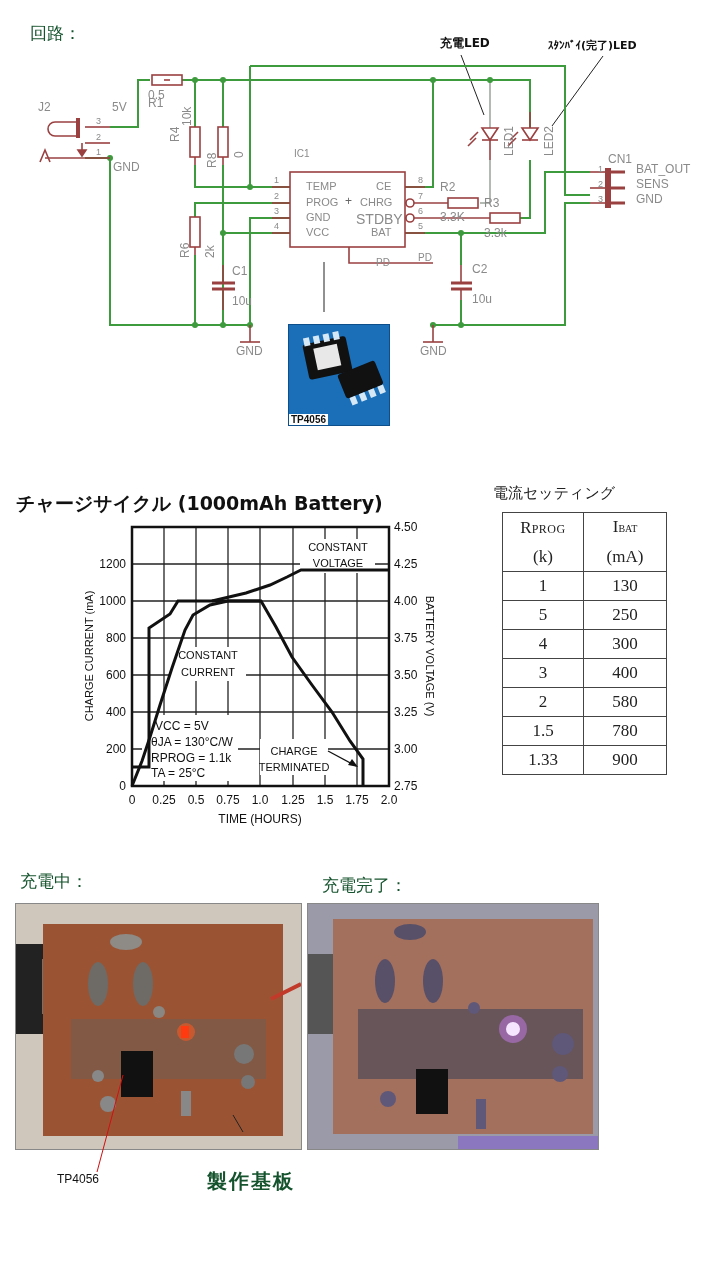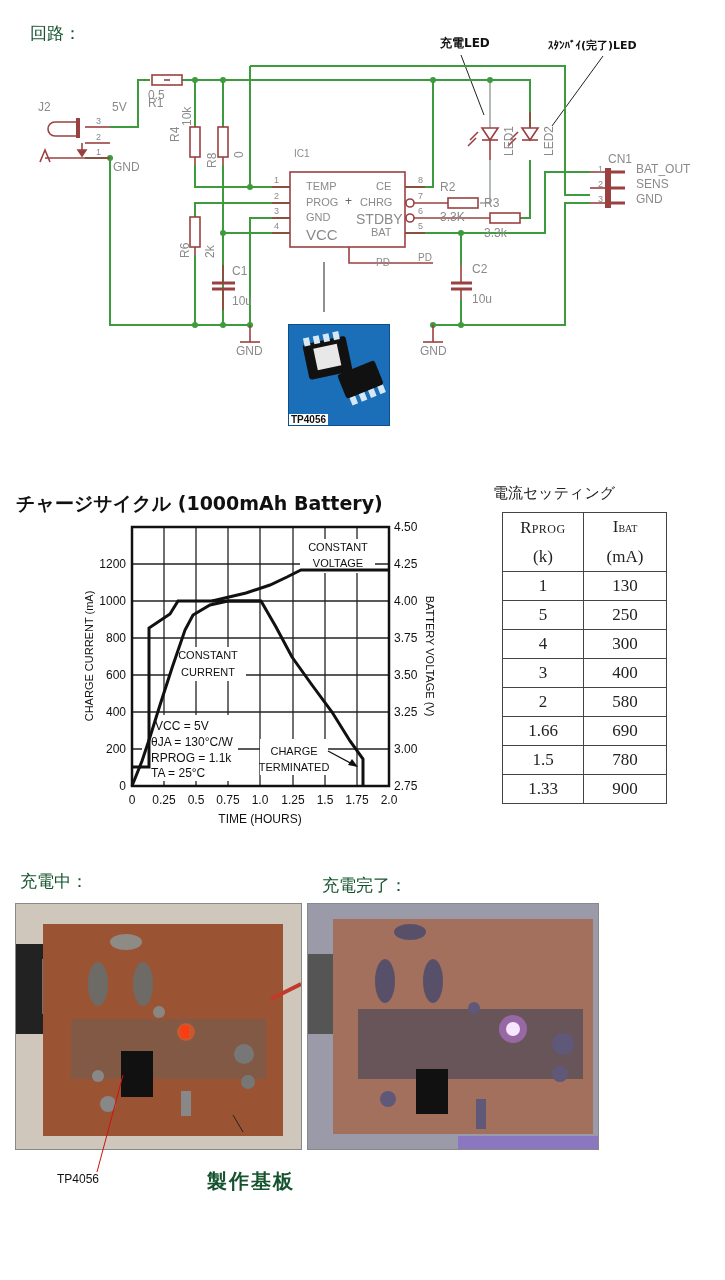--- a/index.html
+++ b/index.html
@@ -192,21 +192,21 @@
 <div class="abs sch-label" style="left:236px;top:344px;">GND</div>
 <div class="abs sch-label" style="left:294px;top:148px;font-size:10px;">IC1</div>
 
 <div class="abs sch-label" style="left:274px;top:175px;font-size:9px;">1</div>
 <div class="abs sch-label" style="left:274px;top:191px;font-size:9px;">2</div>
 <div class="abs sch-label" style="left:274px;top:206px;font-size:9px;">3</div>
 <div class="abs sch-label" style="left:274px;top:221px;font-size:9px;">4</div>
 <div class="abs sch-label" style="left:306px;top:180px;font-size:11px;">TEMP</div>
 <div class="abs sch-label" style="left:306px;top:196px;font-size:11px;">PROG</div>
 <div class="abs sch-label" style="left:306px;top:211px;font-size:11px;">GND</div>
-<div class="abs sch-label" style="left:306px;top:226px;font-size:15px;">VCC</div>
+<div class="abs sch-label" style="left:306px;top:226px;font-size:11px;">VCC</div>
 <div class="abs sch-label" style="left:345px;top:194px;font-size:12px;color:#666;">+</div>
 <div class="abs sch-label" style="left:376px;top:180px;font-size:11px;">CE</div>
 <div class="abs sch-label" style="left:360px;top:196px;font-size:11px;">CHRG</div>
 <div class="abs sch-label" style="left:356px;top:211px;font-size:14px;">STDBY</div>
 <div class="abs sch-label" style="left:371px;top:226px;font-size:11px;">BAT</div>
 <div class="abs sch-label" style="left:418px;top:175px;font-size:9px;">8</div>
 <div class="abs sch-label" style="left:418px;top:191px;font-size:9px;">7</div>
 <div class="abs sch-label" style="left:418px;top:206px;font-size:9px;">6</div>
 <div class="abs sch-label" style="left:418px;top:221px;font-size:9px;">5</div>
 <div class="abs sch-label" style="left:376px;top:257px;font-size:10px;">PD</div>
@@ -360,24 +360,20 @@
           <td>4</td>
           <td>300</td>
         </tr>
       <tr>
           <td>3</td>
           <td>400</td>
         </tr>
       <tr>
           <td>2</td>
           <td>580</td>
-        </tr>
-      <tr>
-          <td>1.66</td>
-          <td>690</td>
         </tr>
       <tr>
           <td>1.5</td>
           <td>780</td>
         </tr>
       <tr>
           <td>1.33</td>
           <td>900</td>
         </tr>
     </tbody>

